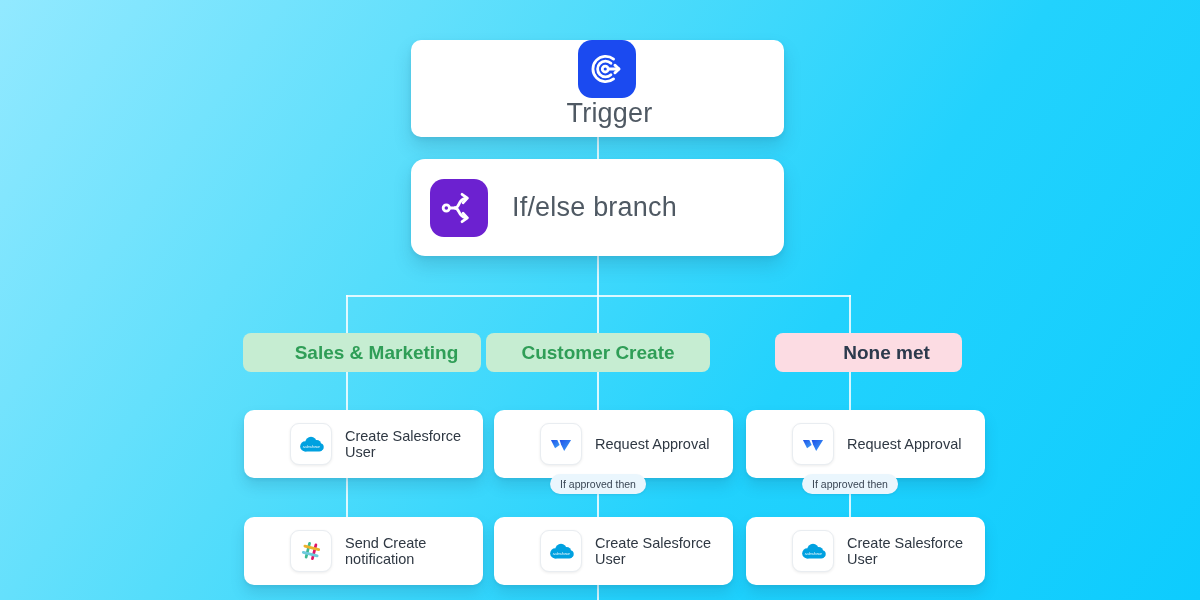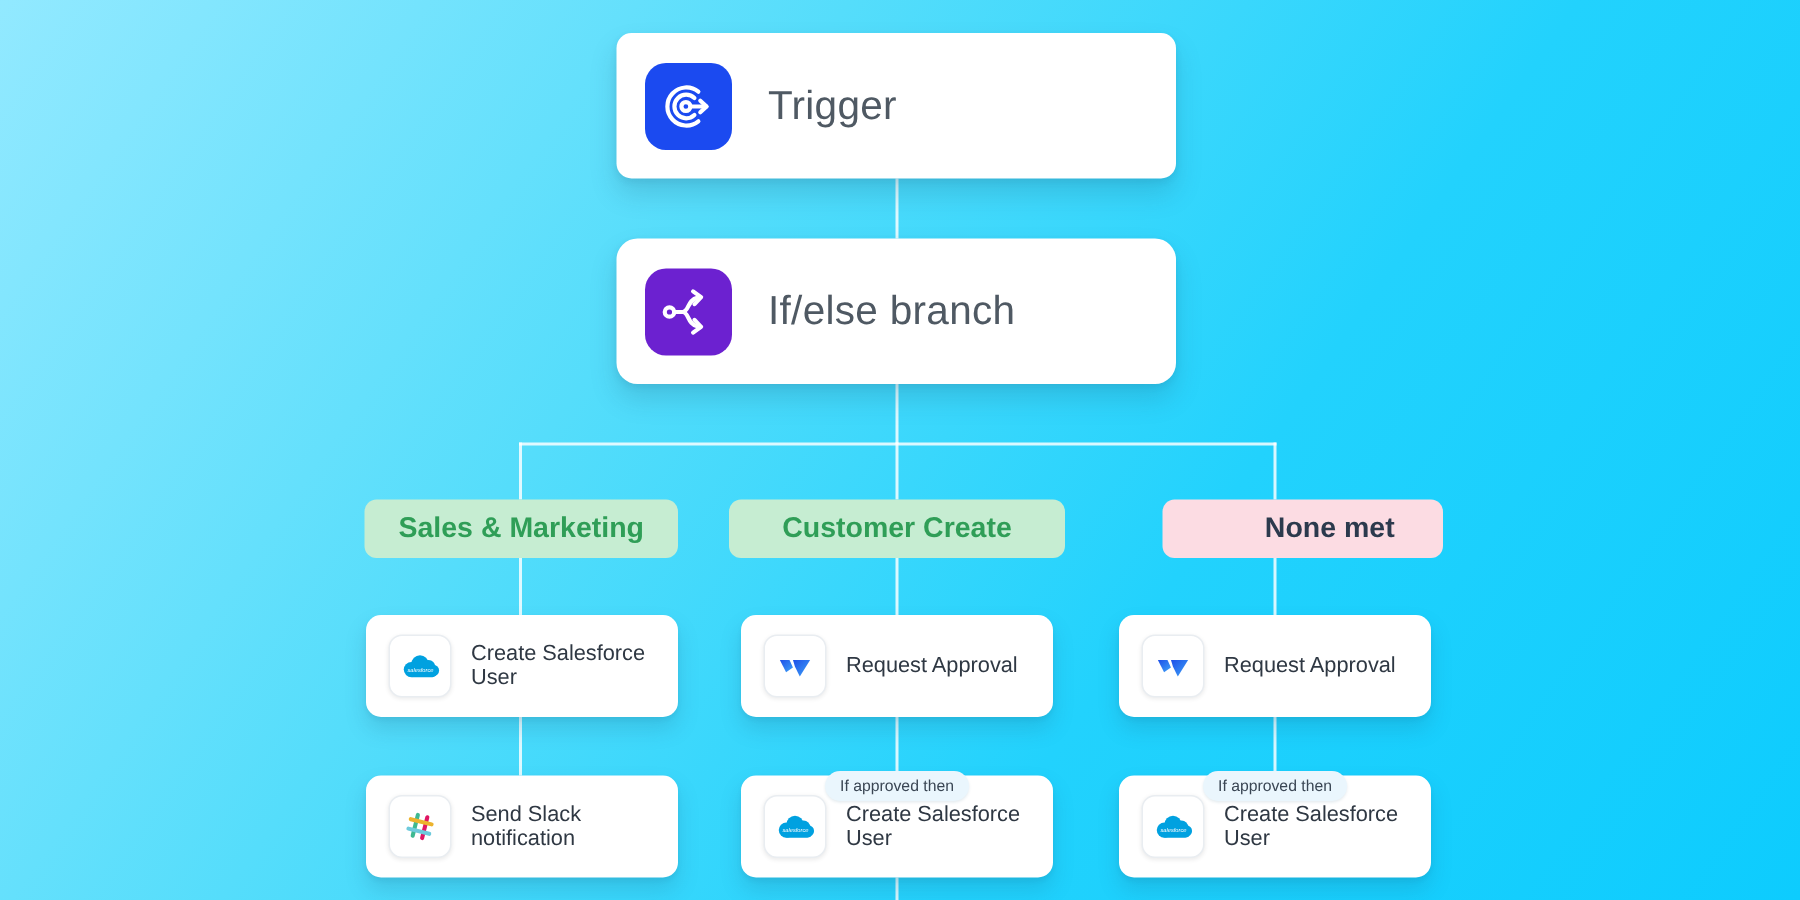--- a/index.html
+++ b/index.html
@@ -27,43 +27,44 @@
   .big-node .node-label { margin-left:24px; font-size:27px; color:#4f5963; font-weight:500; letter-spacing:0.2px; }
 
   
   .branch-pill {
     position:absolute; top:333px; height:39px; border-radius:8px;
     display:flex; align-items:center; justify-content:center;
     font-size:19px; font-weight:600; z-index:2;
   }
   .pill-green { background:#c6edd2; color:#2f9e57; }
   .pill-pink  { background:#fcdce3; color:#2c3a4d; }
-  .pill-sales { left:243px; width:209px; }
+  .pill-sales { left:243px; width:209px;padding-left:29px; }
   .pill-cs    { left:486px; width:224px; }
   .pill-none  { left:775px; width:151px;padding-left:36px; }
 
   
   .step-card {
     position:absolute; width:208px; height:68px; background:#fff; border-radius:10px;
     display:flex; align-items:center;
     box-shadow:0 8px 14px rgba(30,90,120,0.18), 0 2px 3px rgba(30,90,120,0.08);
     z-index:2;
+    padding-left:31px;
   }
   .col1 { left:244px; } .col2 { left:494px; } .col3 { left:746px; }
   .row1 { top:410px; }  .row2 { top:517px; }
   .step-icon-box {
     width:40px; height:40px; margin-left:15px; border-radius:9px; background:#fff;
     border:1px solid #e9edf1; box-shadow:0 1px 3px rgba(0,0,0,0.08);
     display:flex; align-items:center; justify-content:center; flex:0 0 auto;
   }
   .step-label { margin-left:13px; font-size:14.5px; color:#2f3843; font-weight:500; }
 
   
   .cond-badge {
-    position:absolute; top:514px; transform:translateX(-50%);
+    position:absolute; top:474px; transform:translateX(-50%);
     background:#eaf6fd; color:#3a4654; border-radius:10px;
     font-size:10.5px; font-weight:500; padding:4px 10px; z-index:3;
     box-shadow:0 1px 2px rgba(30,90,120,0.12);
   }
   .badge-cs   { left:598px; }
   .badge-none { left:850px; }
 </style>
 </head>
 <body>
 
@@ -76,21 +77,21 @@
   <div class="line" style="left:597px;top:295px;width:2px;height:38px;"></div>
   <div class="line" style="left:849px;top:295px;width:2px;height:38px;"></div>
   <div class="line" style="left:346px;top:372px;width:2px;height:38px;"></div>
   <div class="line" style="left:597px;top:372px;width:2px;height:38px;"></div>
   <div class="line" style="left:849px;top:372px;width:2px;height:38px;"></div>
   <div class="line" style="left:346px;top:478px;width:2px;height:39px;"></div>
   <div class="line" style="left:597px;top:478px;width:2px;height:39px;"></div>
   <div class="line" style="left:849px;top:478px;width:2px;height:39px;"></div>
   <div class="line" style="left:597px;top:585px;width:2px;height:15px;"></div>
 
-  <div class="big-node" style="top:22px;">
+  <div class="big-node" style="top:40px;flex-direction:column;">
     <div class="node-icon icon-trigger-bg">
       <svg width="42" height="42" viewBox="0 0 48 48" fill="none" stroke="#fff" stroke-width="3.2" stroke-linecap="round" stroke-linejoin="round">
         <path d="M31.5 12.7 A14.5 14.5 0 1 0 31.5 35.3"></path>
         <path d="M28.5 17.5 A9 9 0 1 0 28.5 30.5"></path>
         <circle cx="22" cy="24" r="3.4"></circle>
         <line x1="25.8" y1="24" x2="37.5" y2="24"></line>
         <path d="M33 19.6 L37.8 24 L33 28.4"></path>
       </svg>
     </div>
     <span class="node-label">Trigger</span>
@@ -140,21 +141,21 @@
     <div class="step-icon-box">
       <svg width="26" height="26" viewBox="0 0 40 40" fill="none" stroke-width="4.2" stroke-linecap="round">
         <g transform="rotate(14 20 20)">
           <line x1="15" y1="9" x2="15" y2="31" stroke="#3EB991"></line>
           <line x1="25" y1="9" x2="25" y2="31" stroke="#E01563"></line>
           <line x1="9" y1="15" x2="31" y2="15" stroke="#ECB32D"></line>
           <line x1="9" y1="25" x2="31" y2="25" stroke="#6ECADC"></line>
         </g>
       </svg>
     </div>
-    <span class="step-label">Send Slack notification</span>
+    <span class="step-label">Send Create notification</span>
   </div>
 
   <div class="step-card col2 row1">
     <div class="step-icon-box">
       <svg width="22" height="15" viewBox="0 0 24 16">
         <defs>
           <linearGradient id="wg" x1="0" y1="0" x2="1" y2="1">
             <stop offset="0" stop-color="#1d4fe8"></stop>
               <stop offset="1" stop-color="#3fa3f8"></stop>
           </linearGradient>

